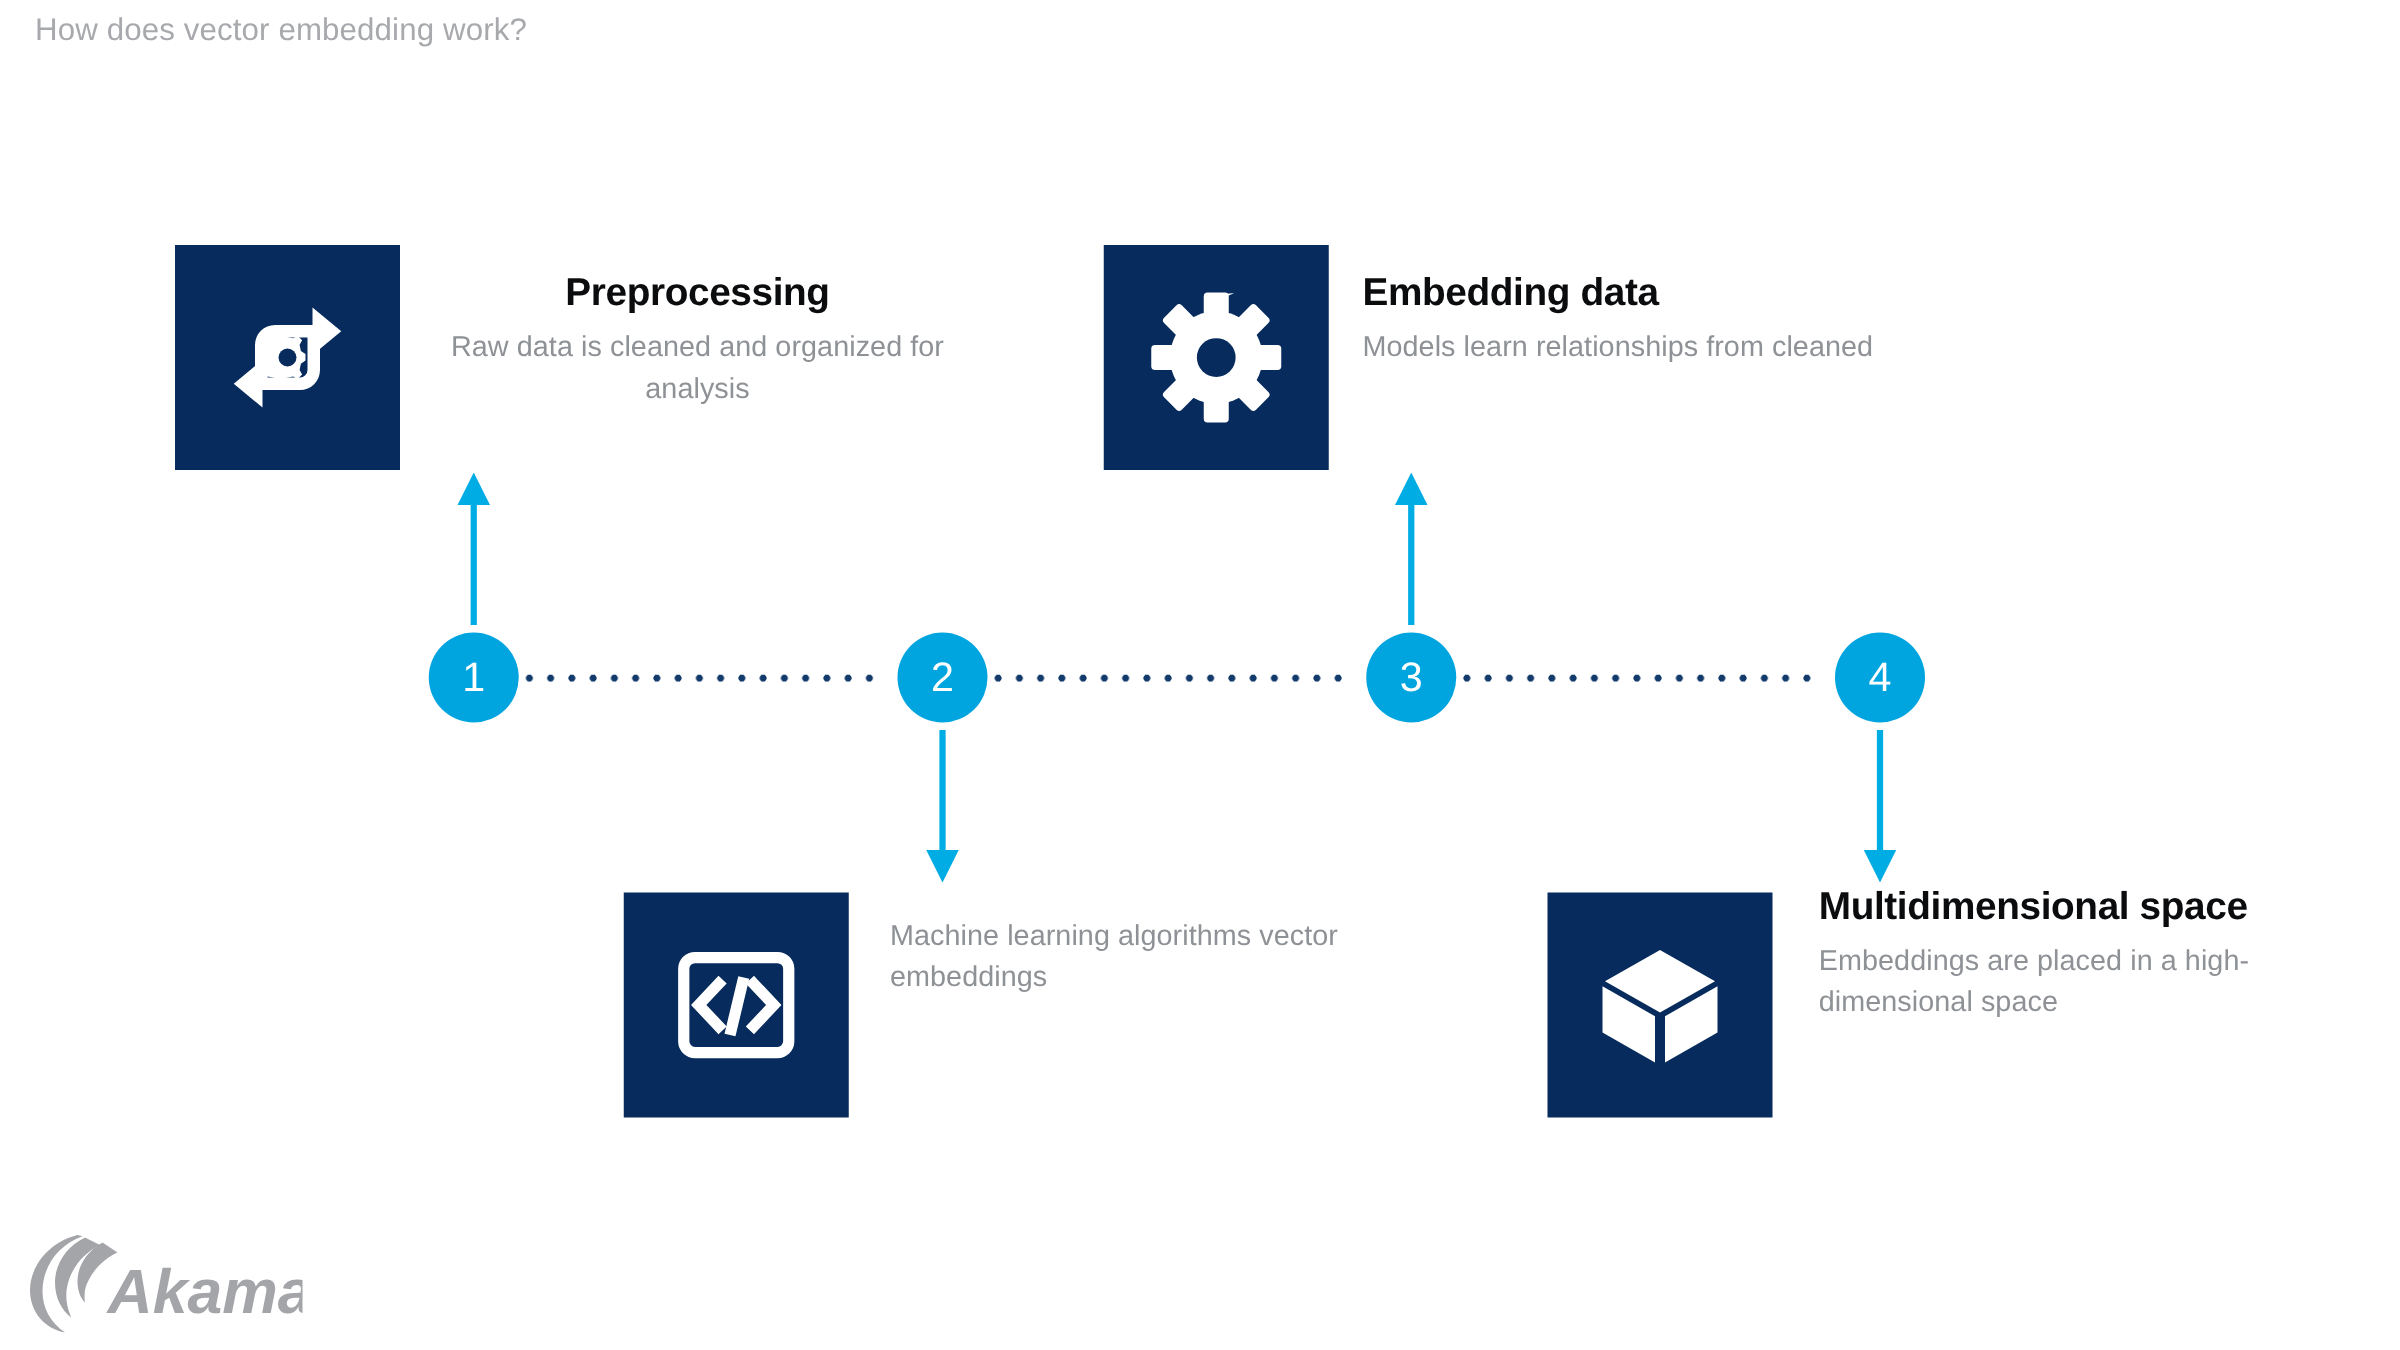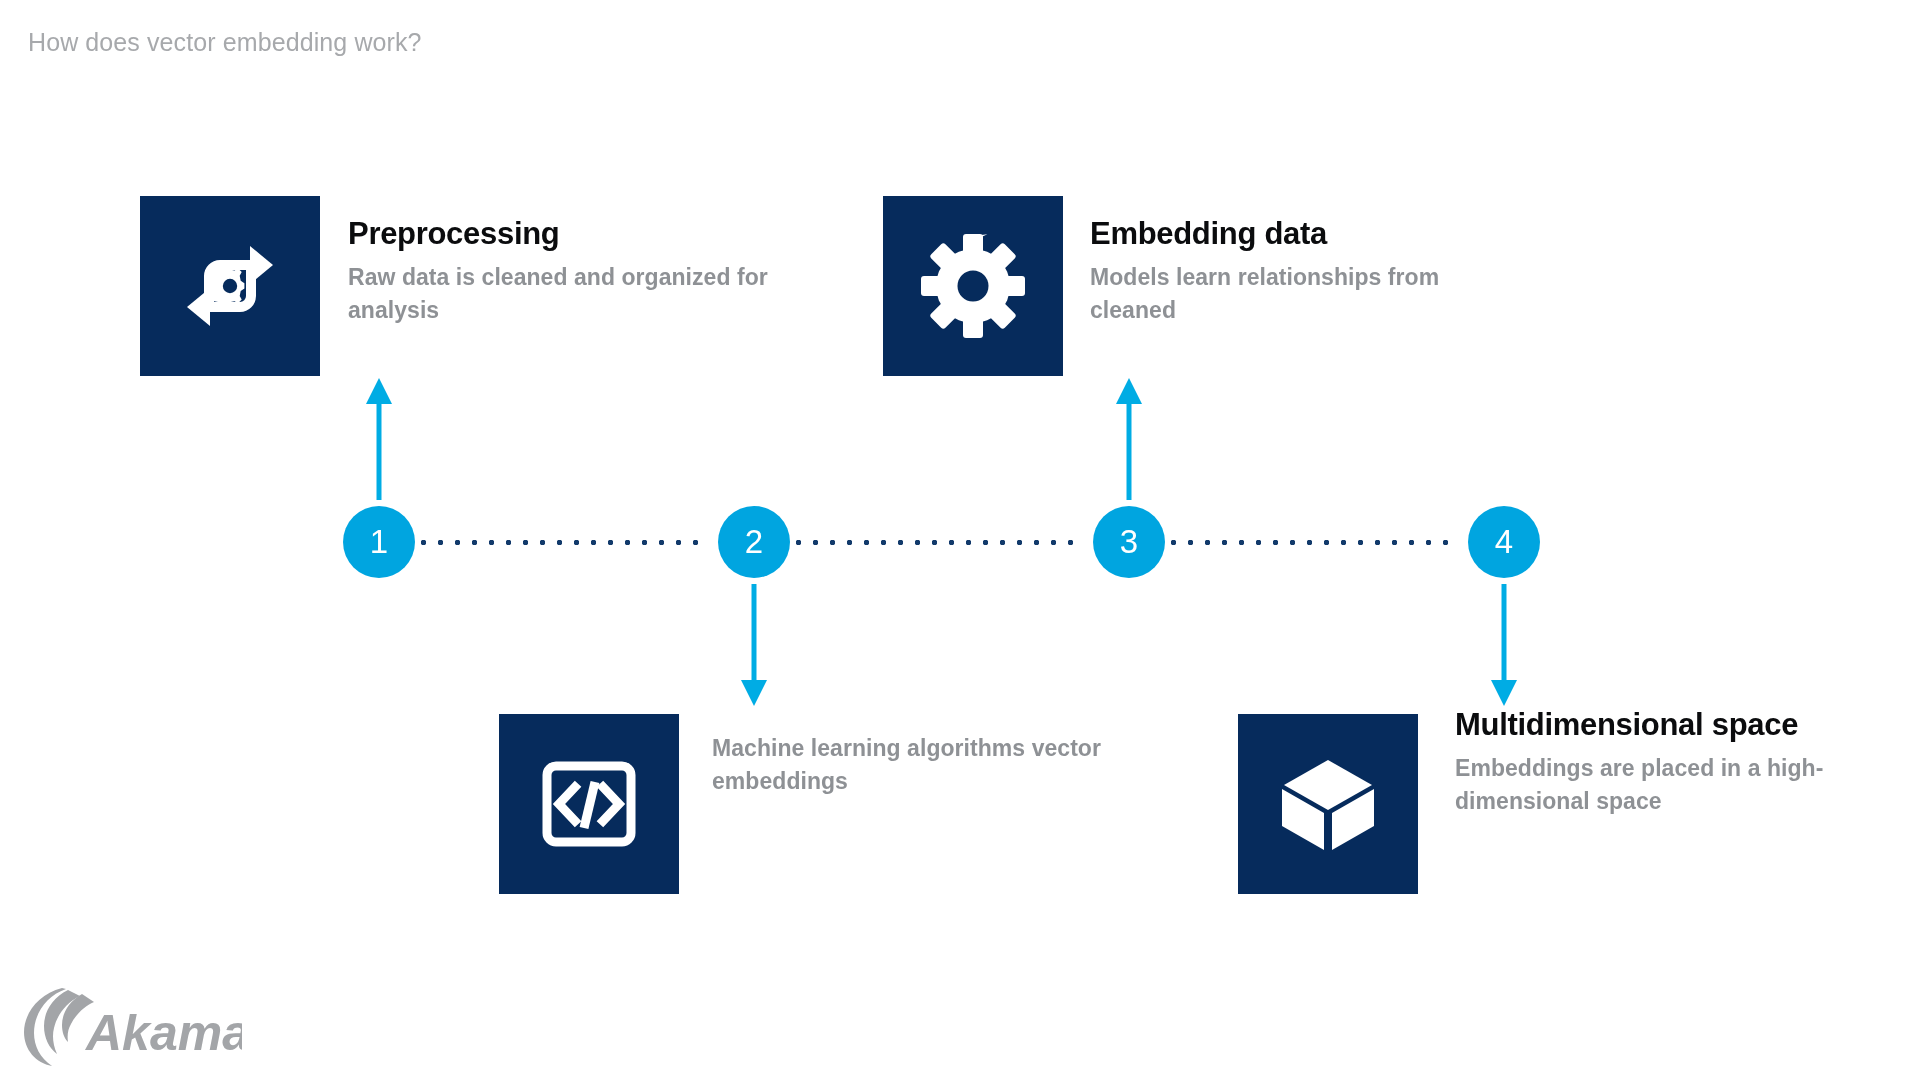--- a/index.html
+++ b/index.html
@@ -22,21 +22,21 @@
     left: 0; top: 0;
     width: 1920px;
     height: 1080px;
     background: #ffffff;
   }
 
   
   .slide-title {
     position: absolute;
     left: 28px;
-    top: 28px;
+    top: 10px;
     font-size: 25px;
     font-weight: 400;
     color: #a7a9ac;
     letter-spacing: 0.1px;
     white-space: nowrap;
   }
 
   
   .step {
     position: absolute;
@@ -59,30 +59,30 @@
   .step-title {
     font-size: 31px;
     font-weight: 700;
     color: #0b0c0e;
     line-height: 1.14;
     letter-spacing: -0.3px;
     margin: 0;
   }
   .step-desc {
     font-size: 23px;
-    font-weight: 700;
+    font-weight: 400;
     color: #8e9195;
     line-height: 1.42;
     margin: 10px 0 0 0;
     letter-spacing: 0.05px;
   }
 
   
   #step-1 .icon-box { left: 140px;  top: 196px; }
-  #step-1 .step-text { left: 348px; top: 216px; }
+  #step-1 .step-text { left: 348px; top: 216px; text-align: center; }
 
   #step-3 .icon-box { left: 883px;  top: 196px; }
   #step-3 .step-text { left: 1090px; top: 216px; }
 
   #step-2 .icon-box { left: 499px;  top: 714px; }
   #step-2 .step-text { left: 712px; top: 722px; width: 400px; }
 
   #step-4 .icon-box { left: 1238px; top: 714px; }
   #step-4 .step-text { left: 1455px; top: 707px; width: 400px; }
 

